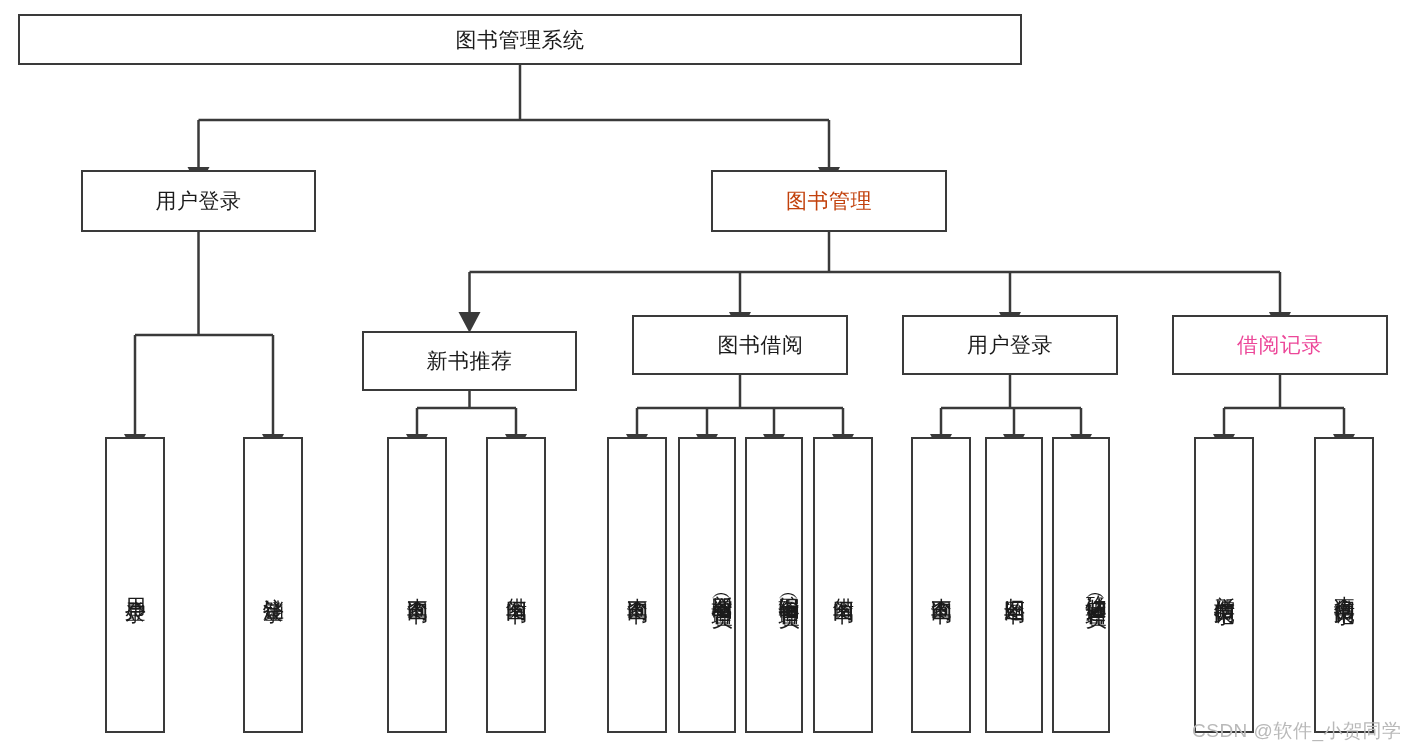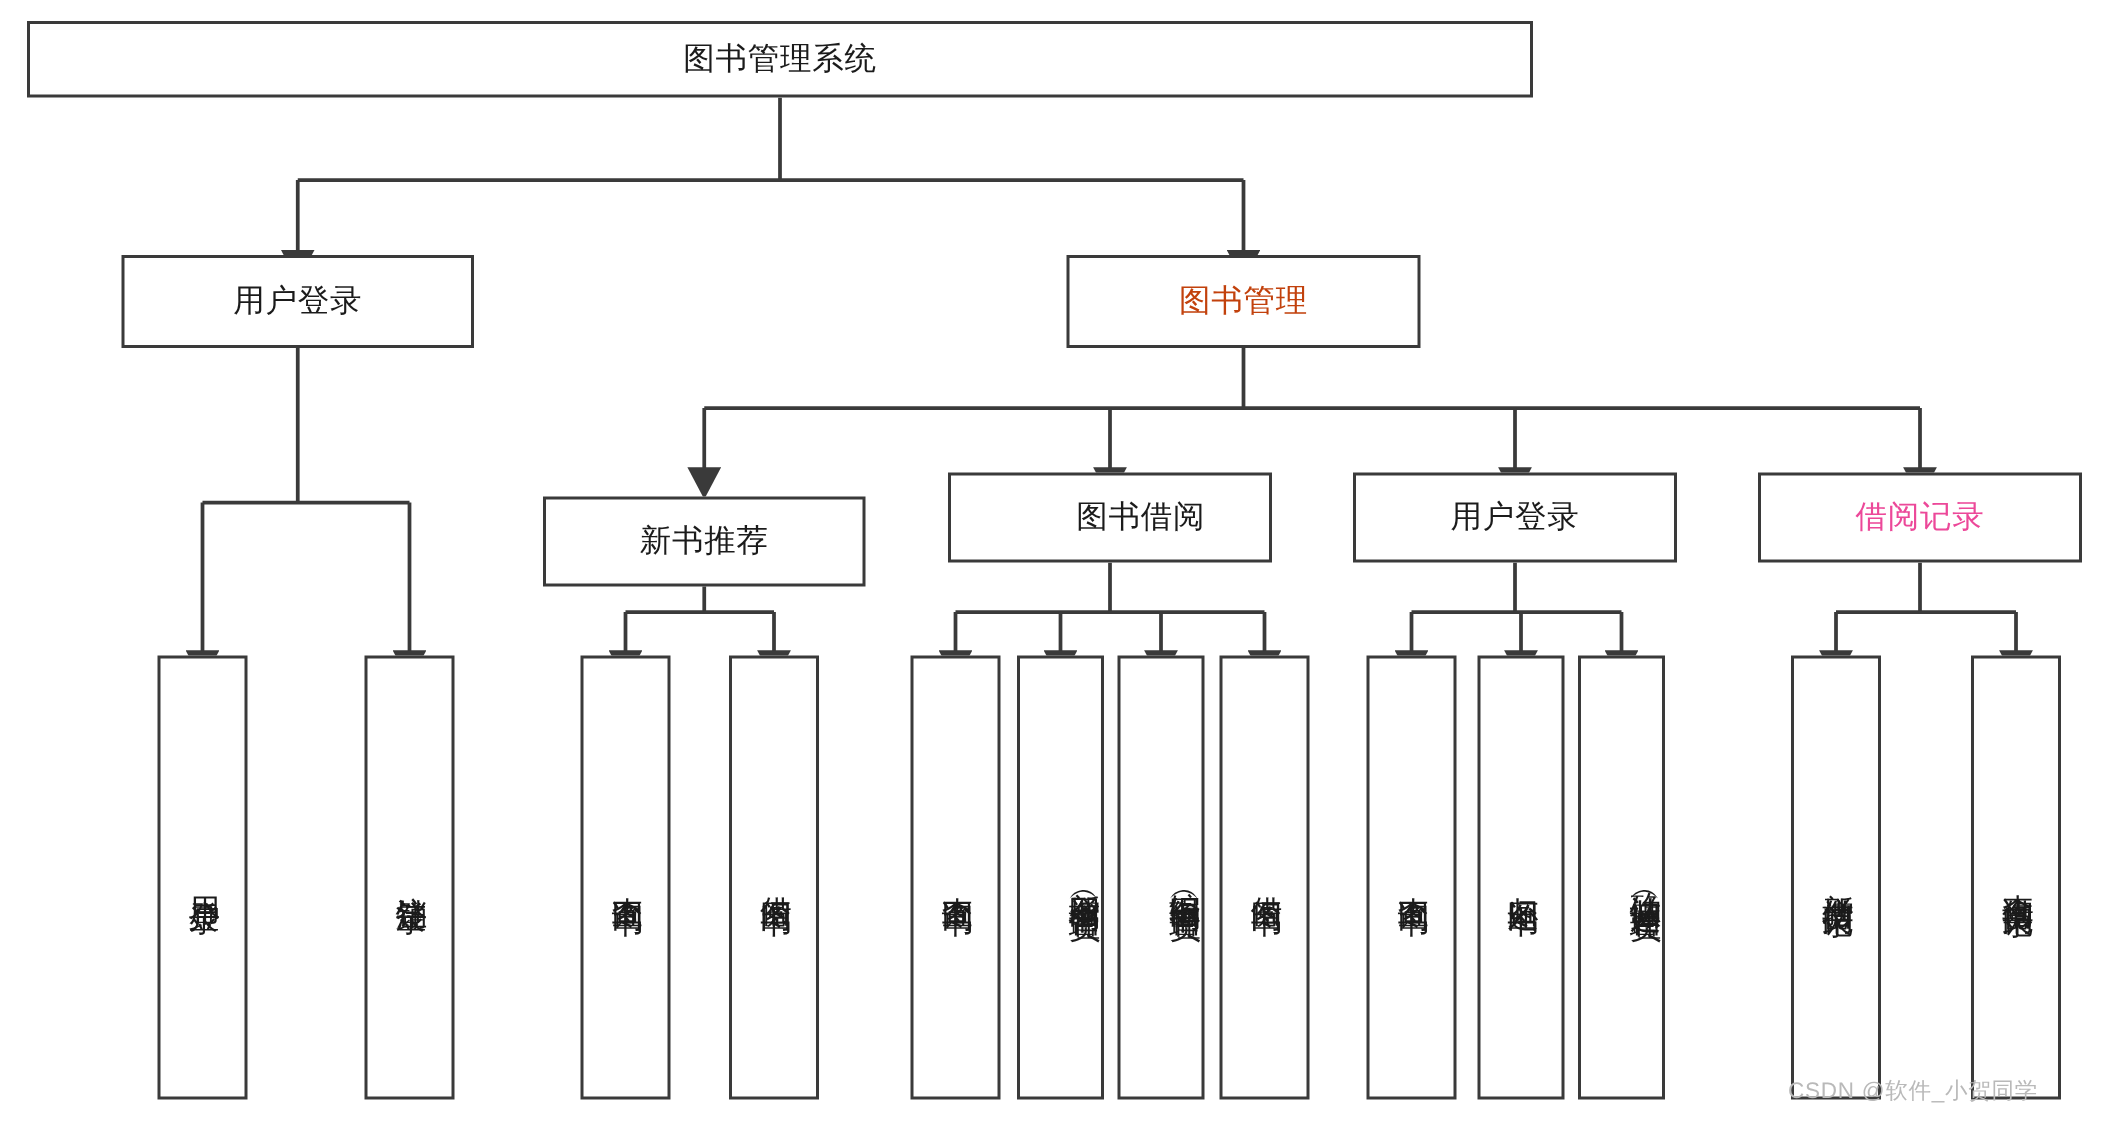--- a/index.html
+++ b/index.html
@@ -49,21 +49,21 @@
     padding: 4px 0;
     text-align: center;
   }
   .node.vert.toptext {
     align-items: flex-start;
     justify-content: center;
     padding-top: 8px;
   }
   .watermark {
     position: absolute;
-    font-size: 15px;
+    font-size: 19px;
     color: #b9b9b9;
     white-space: nowrap;
     letter-spacing: 0.5px;
   }
 </style>
 </head>
 <body>
 
 <div id="canvas" style="background: rgb(255, 255, 255);">
   <svg class="links" id="links-layer" viewBox="0 0 1405 747" xmlns="http://www.w3.org/2000/svg">

